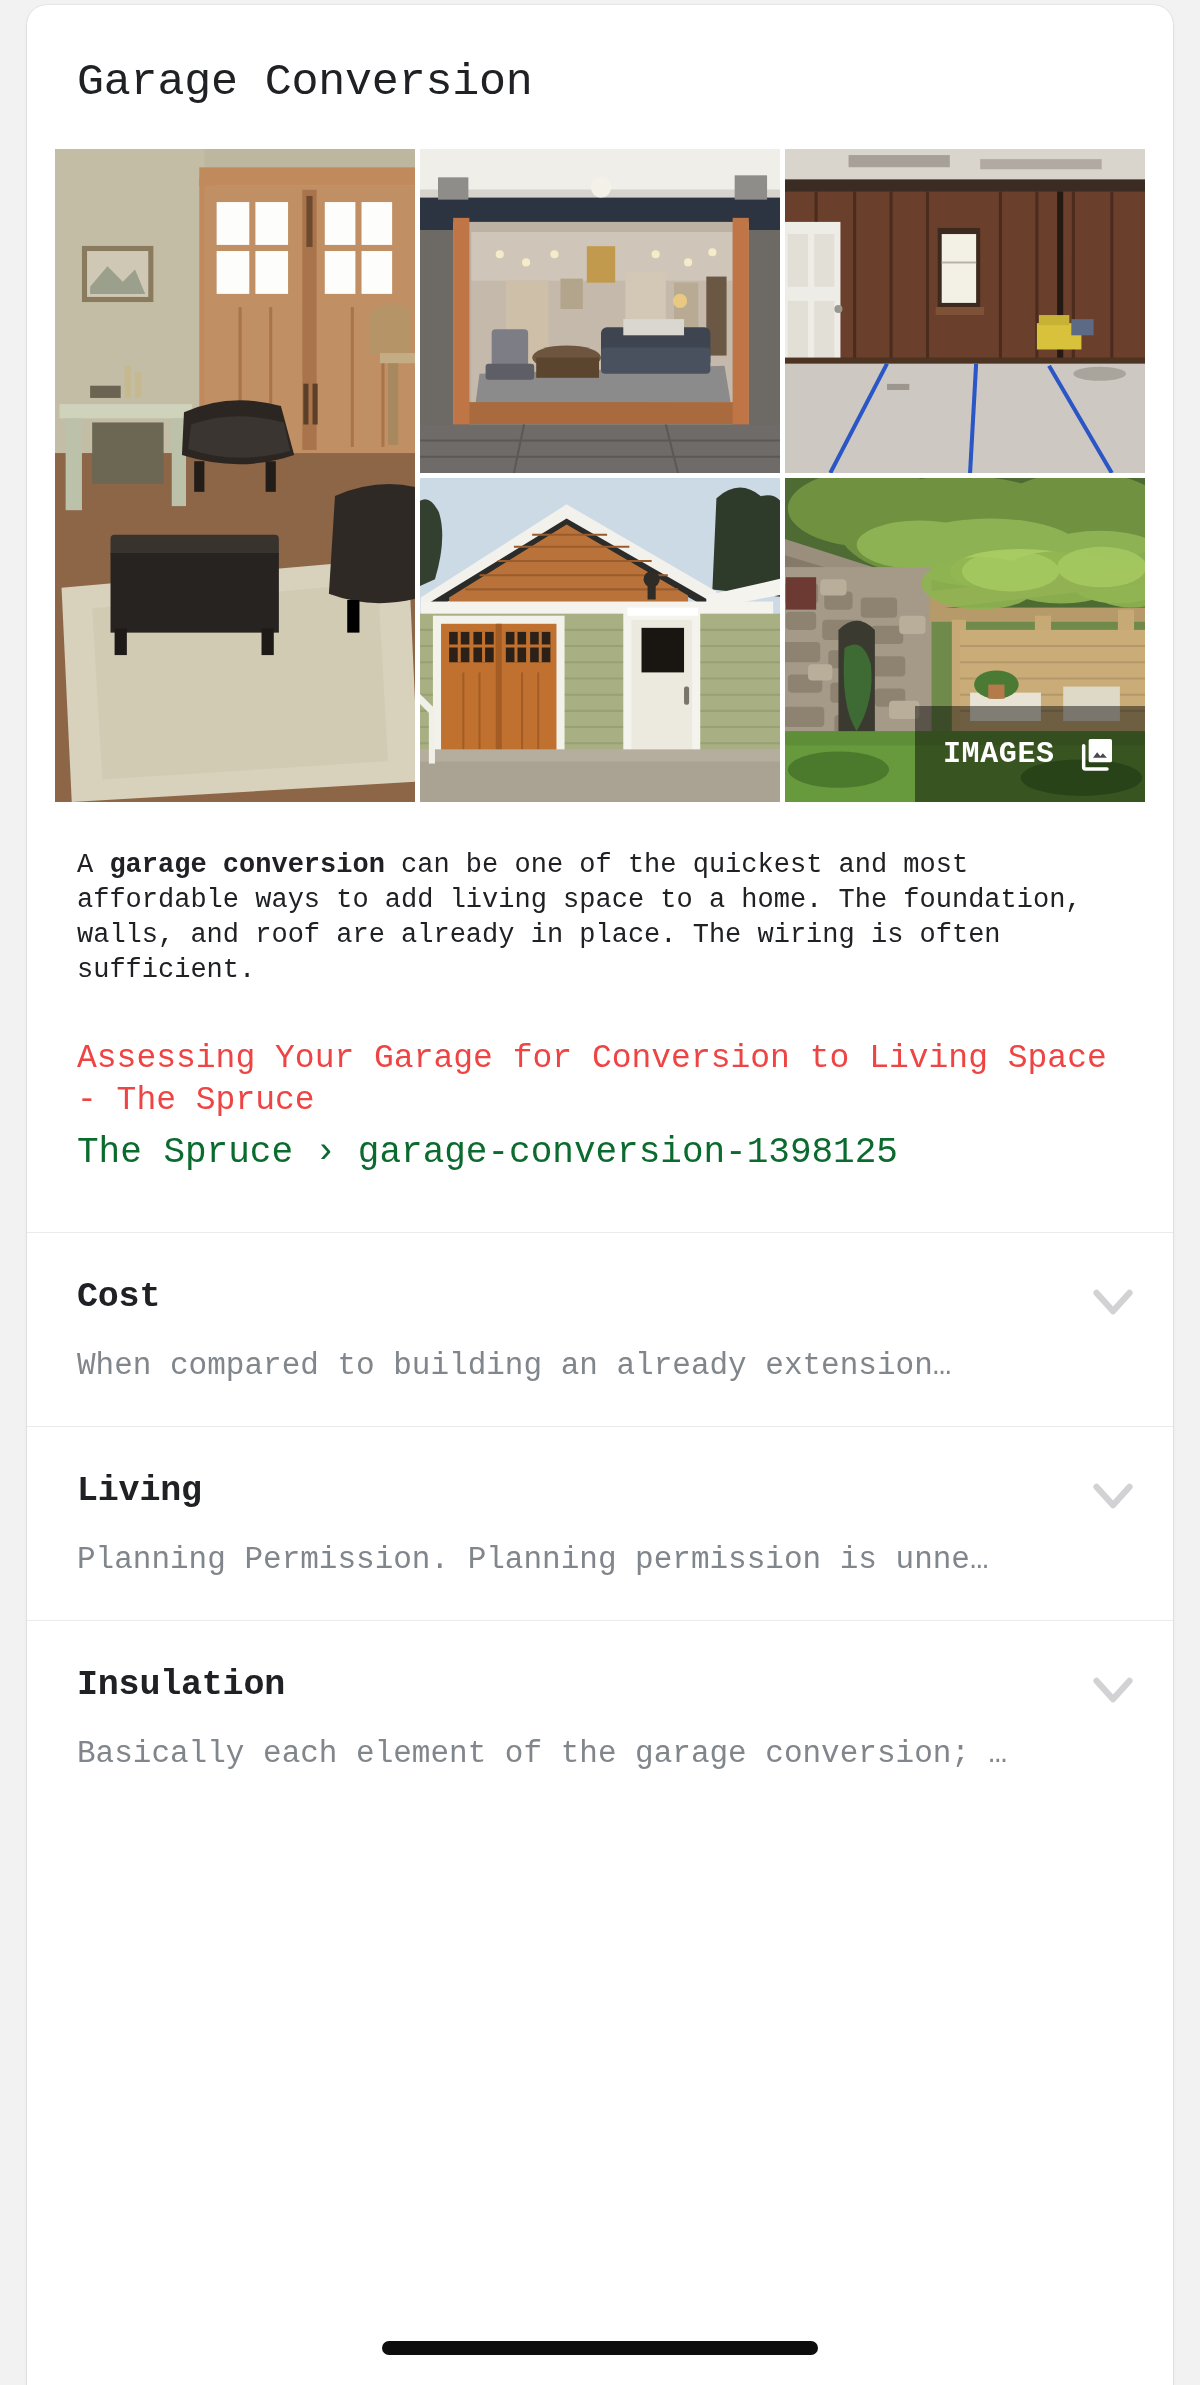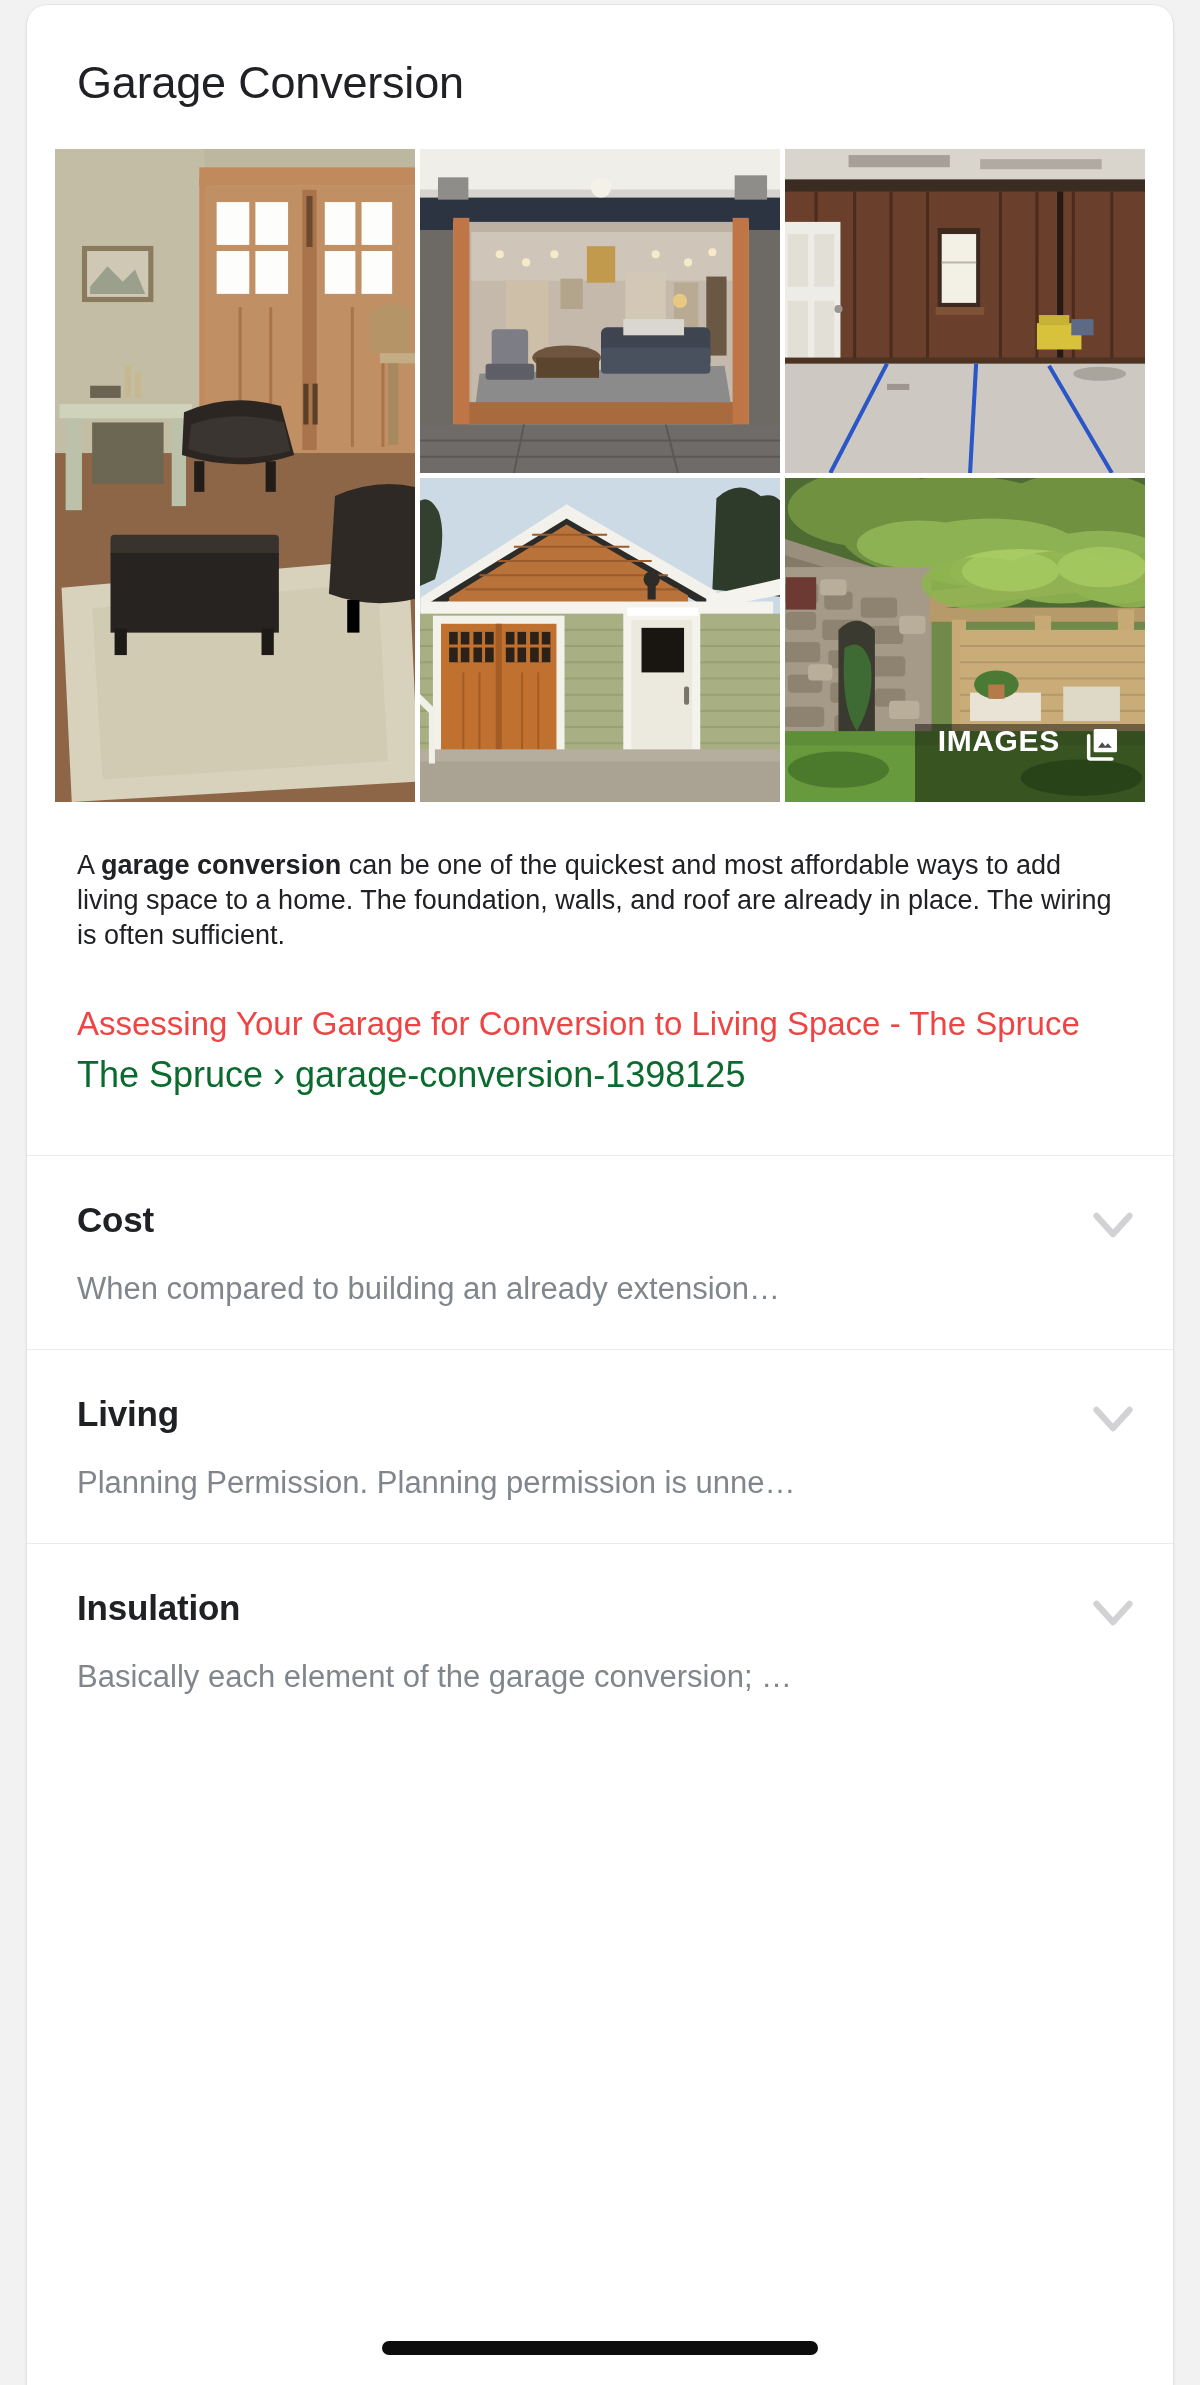--- a/index.html
+++ b/index.html
@@ -11,20 +11,21 @@
     font-family: "Liberation Sans", sans-serif;
     -webkit-font-smoothing: antialiased;
     overflow: hidden;
   }
   .screen {
     position: relative;
     width: 1200px;
     height: 2385px;
     background: #f2f2f2;
     overflow: hidden;
+    font-family: Liberation Mono, monospace;
   }
 
   
   .card {
     position: absolute;
     left: 27px;
     top: 5px;
     width: 1146px;
     height: 2390px;
     background: #ffffff;
@@ -64,23 +65,24 @@
   .tile.t3  { grid-row: 1 / 2; grid-column: 3 / 4; }
   .tile.t4  { grid-row: 2 / 3; grid-column: 2 / 3; }
   .tile.t5  { grid-row: 2 / 3; grid-column: 3 / 4; }
   .tile svg { display: block; width: 100%; height: 100%; }
 
   .images-badge {
     position: absolute;
     right: 0;
     bottom: 0;
     left: 36%;
-    height: 78px;
+    height: 96px;
     background: rgba(0,0,0,0.45);
     display: flex;
+    align-items: center;
     justify-content: center;
     gap: 22px;
     color: #ffffff;
   }
   .images-badge .lbl {
     font-size: 30px;
     font-weight: 700;
     letter-spacing: 0.6px;
   }
   .images-badge svg { width: 40px; height: 40px; }

